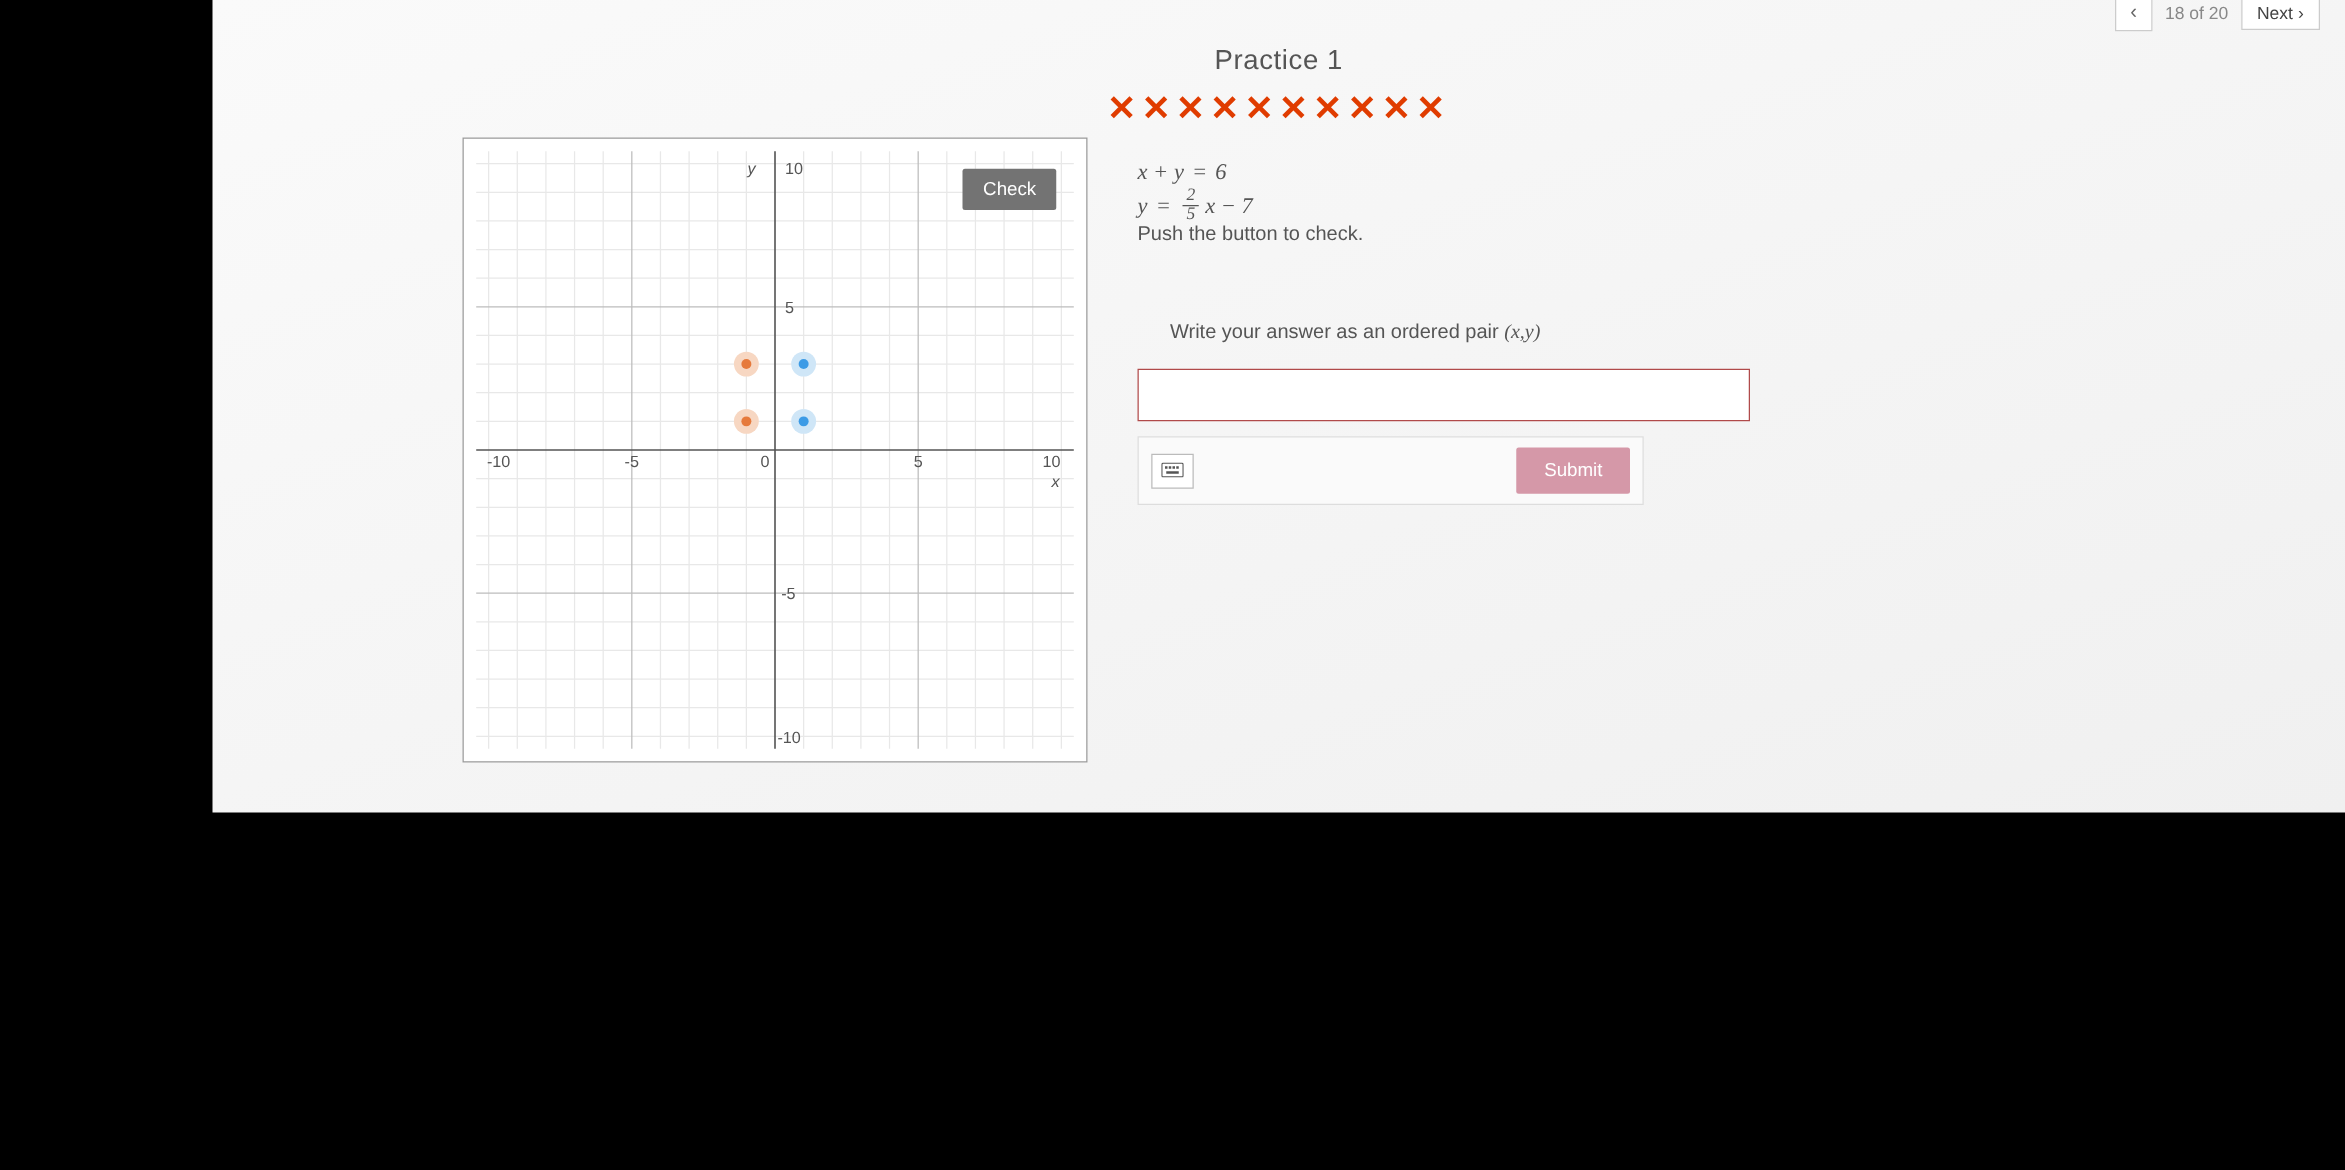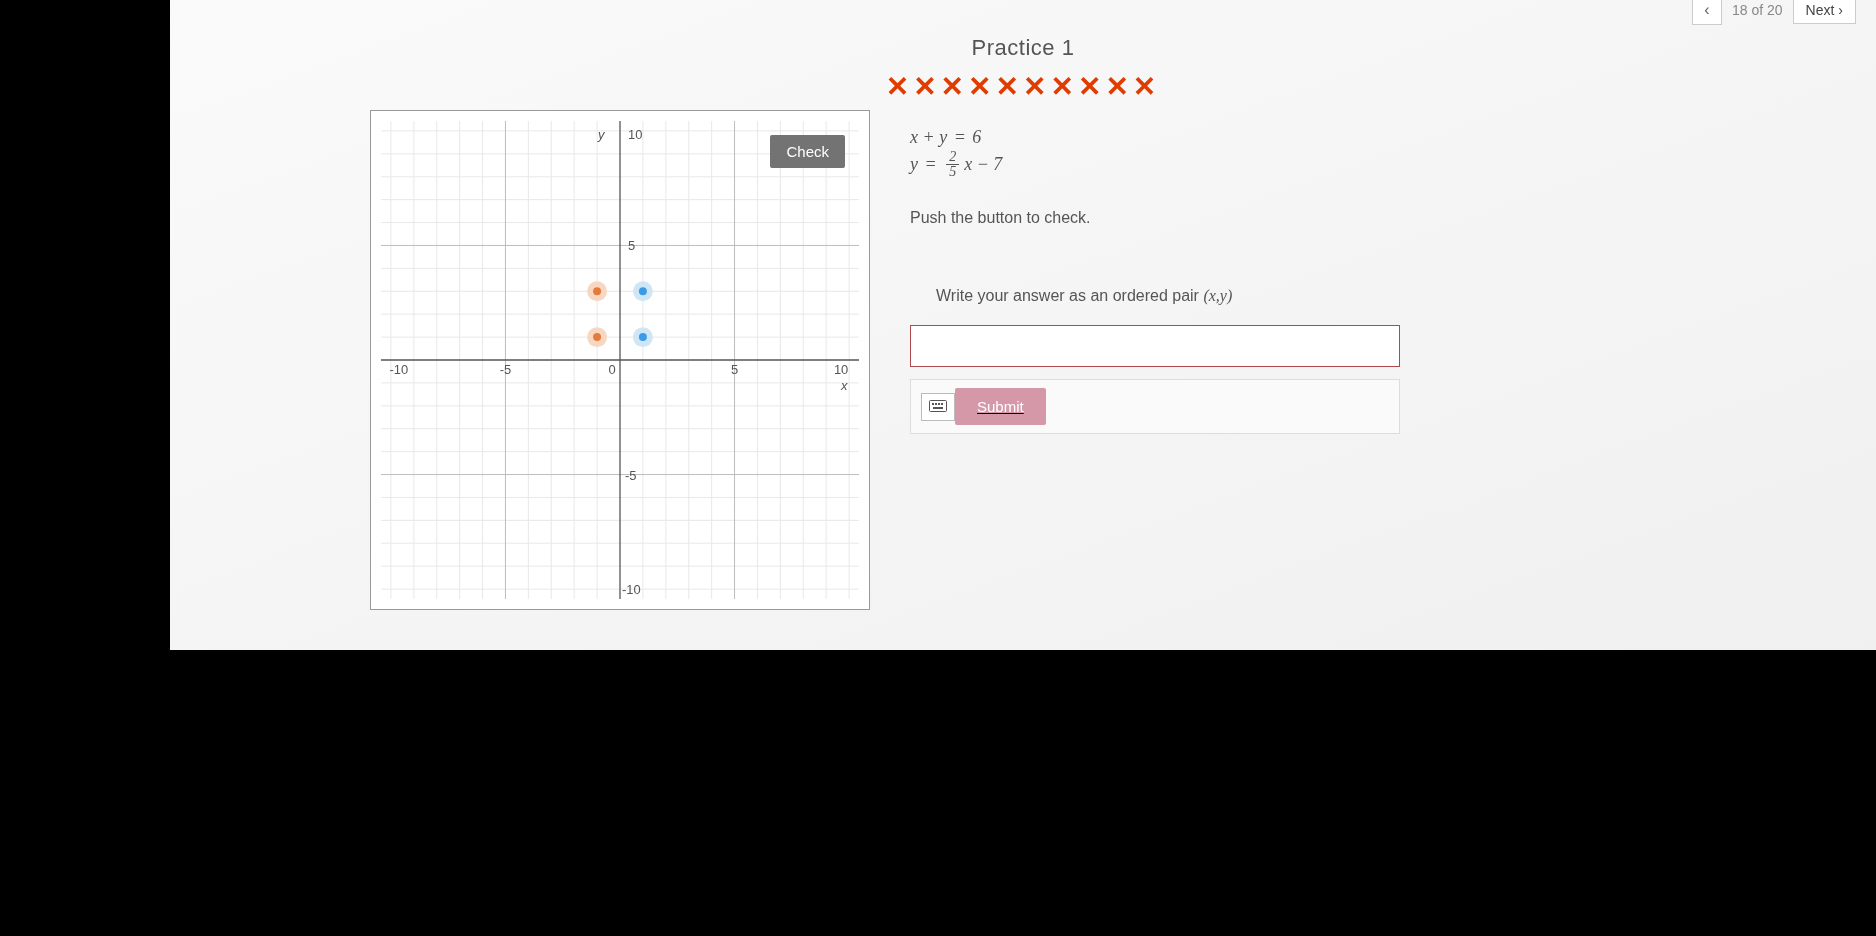--- a/index.html
+++ b/index.html
@@ -105,21 +105,20 @@
     font-size: 17px;
     font-weight: 700;
     color: #333;
     margin-bottom: 20px;
   }
   .equations {
     font-family: "Times New Roman", serif;
     font-style: italic;
     font-size: 18px;
     color: #555;
-    margin-bottom: 30px;
     line-height: 1.4;
   }
   .eq-line { display: flex; align-items: center; gap: 2px; }
   .frac {
     display: inline-flex;
     flex-direction: column;
     align-items: center;
     vertical-align: middle;
     font-size: 14px;
     line-height: 1;
@@ -143,27 +142,27 @@
     width: 490px;
     height: 42px;
     border: 1px solid #b04a4a;
     background: #fff;
     padding: 8px 10px;
     font-size: 15px;
     margin-bottom: 12px;
     outline: none;
   }
   .answer-row {
-    width: 490px;
+    width: 405px;
     display: flex;
+    justify-content: space-between;
     align-items: center;
     border: 1px solid #ddd;
     padding: 8px 10px;
     background: #fafafa;
-    text-decoration: underline;
   }
   .kbd-btn {
     width: 34px; height: 28px;
     border: 1px solid #bbb;
     background: #fff;
     display: flex; align-items: center; justify-content: center;
     cursor: pointer;
     font-size: 14px;
   }
   .submit-btn {

